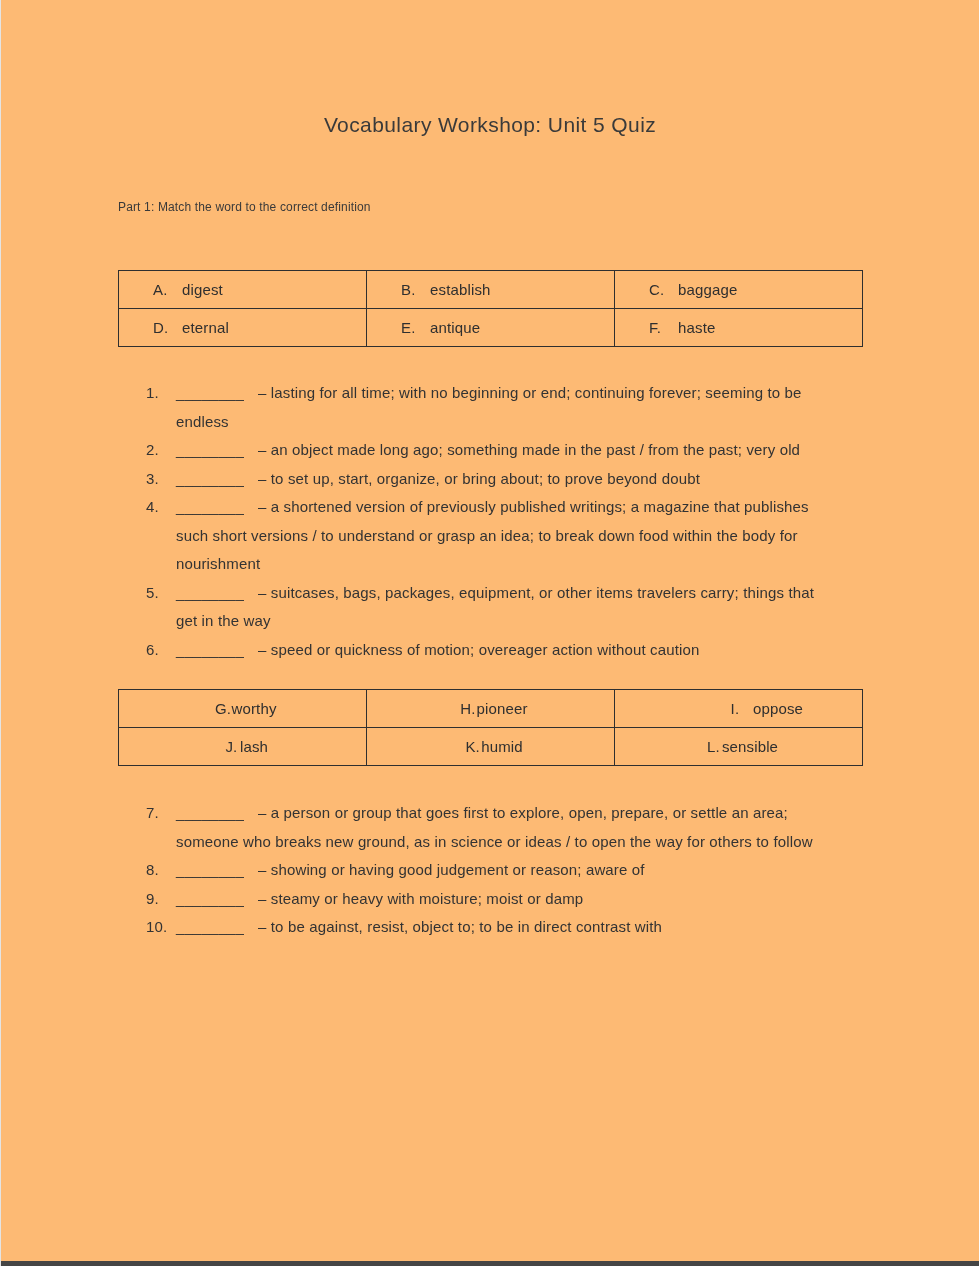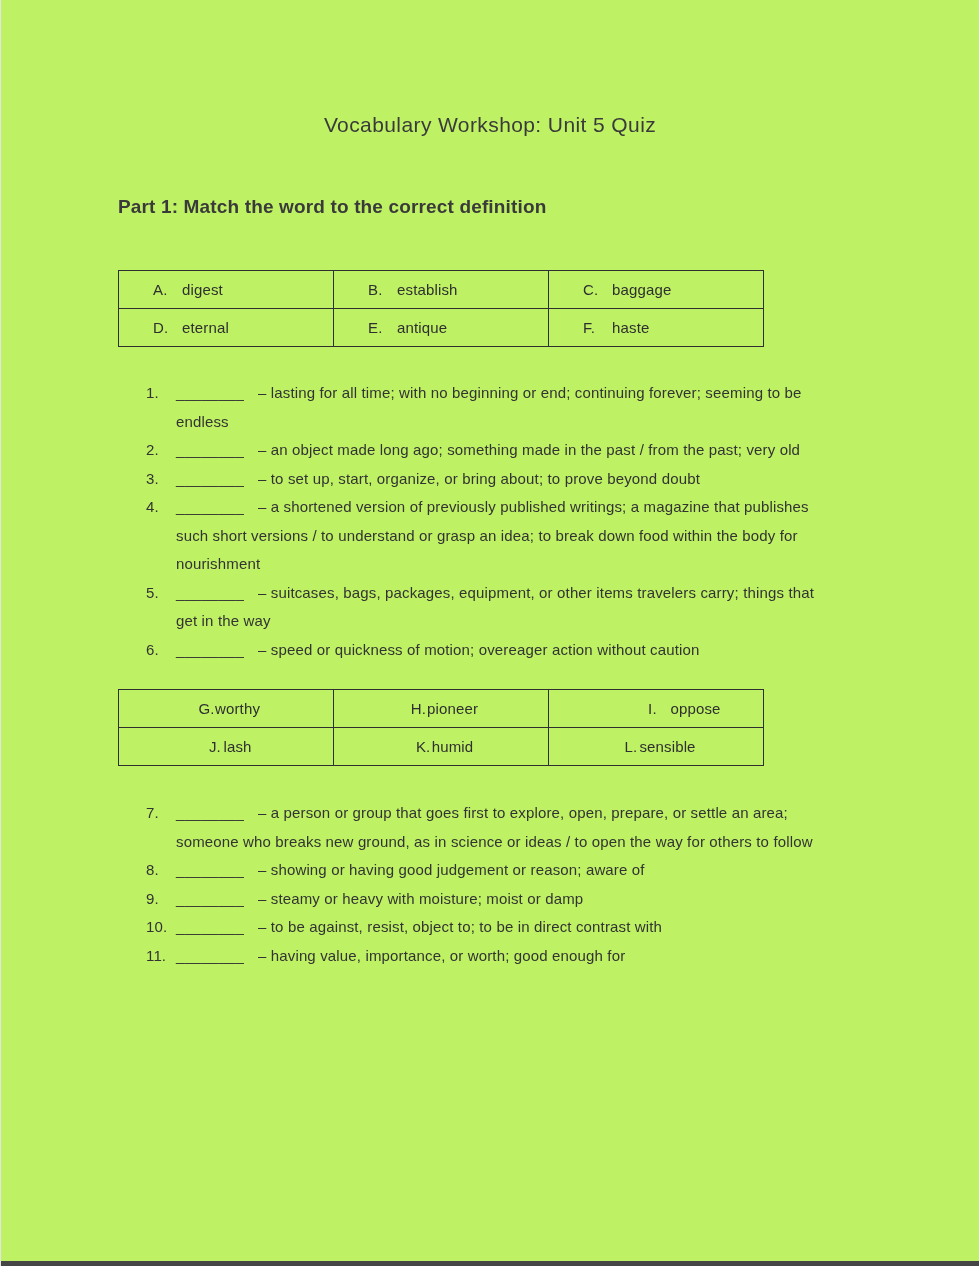--- a/index.html
+++ b/index.html
@@ -1,48 +1,48 @@
 <!DOCTYPE html>
 <html><head>
 <meta charset="utf-8">
 <style>
   * { box-sizing: border-box; }
   html, body { margin: 0; padding: 0; background: #ffffff; }
   .page {
     position: relative;
     width: 979px;
     height: 1266px;
-    background: #bef264;
+    background: #fdba74;
     color: #323232;
     font-family: "Liberation Sans", sans-serif;
     letter-spacing: 0.15px;
     padding: 0 117px;
     border-left: 1px solid #e4e4e4;
     overflow: hidden;
   }
   .title {
     margin: 0;
     padding-top: 112px;
     text-align: center;
     font-size: 21px;
     font-weight: 400;
     color: #3a3a3a;
     letter-spacing: 0.4px;
     line-height: 26px;
   }
   .part-heading {
     margin: 58px 0 0 0;
-    font-size: 19px;
-    font-weight: 700;
+    font-size: 12px;
+    font-weight: 400;
     color: #3a3a3a;
     line-height: 22px;
   }
   table.bank {
     border-collapse: collapse;
-    width: 646px;
+    width: 745px;
     table-layout: fixed;
     margin-top: 52px;
   }
   table.bank td {
     border: 1px solid #2f2f2f;
     height: 38px;
     font-size: 15px;
     vertical-align: middle;
     color: #2f2f2f;
   }
@@ -150,20 +150,16 @@
       <div class="qtext"><span class="blank">________</span><span class="def">– showing or having good judgement or reason; aware of</span></div>
     </div>
     <div class="q">
       <span class="num">9.</span>
       <div class="qtext"><span class="blank">________</span><span class="def">– steamy or heavy with moisture; moist or damp</span></div>
     </div>
     <div class="q">
       <span class="num">10.</span>
       <div class="qtext"><span class="blank">________</span><span class="def">– to be against, resist, object to; to be in direct contrast with</span></div>
     </div>
-    <div class="q">
-      <span class="num">11.</span>
-      <div class="qtext"><span class="blank">________</span><span class="def">– having value, importance, or worth; good enough for</span></div>
-    </div>
   </div>
 
   <div class="page-bottom-edge"></div>
 </div>
 
 </body></html>

